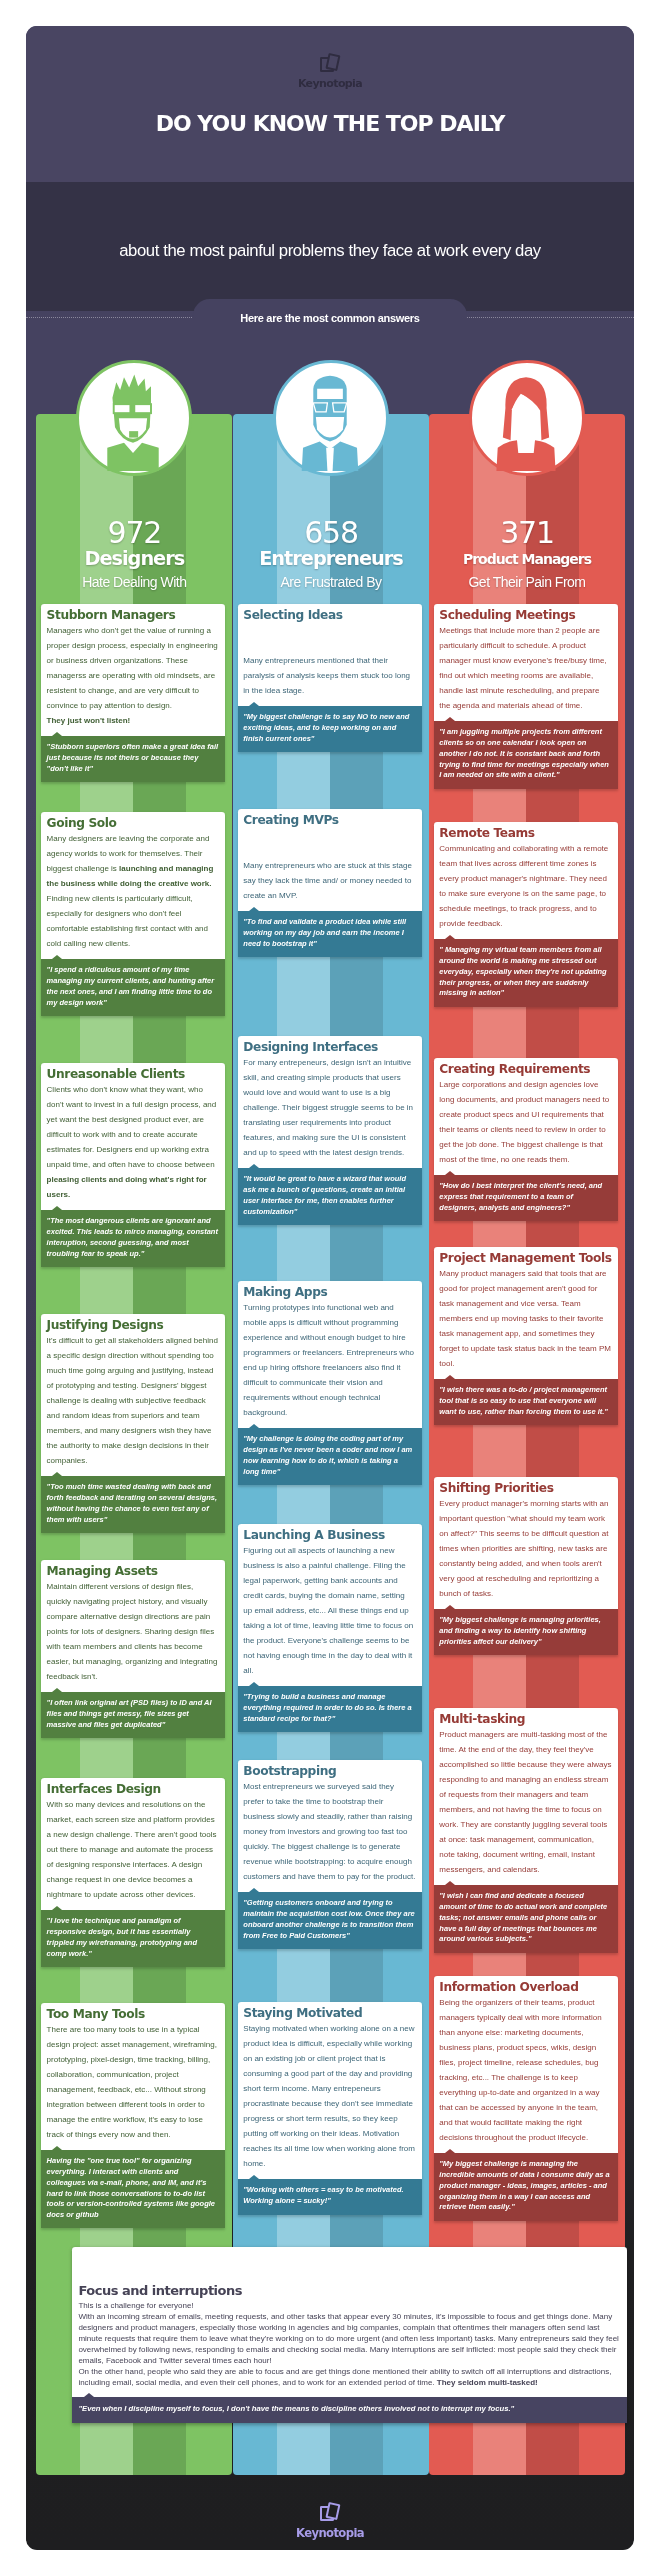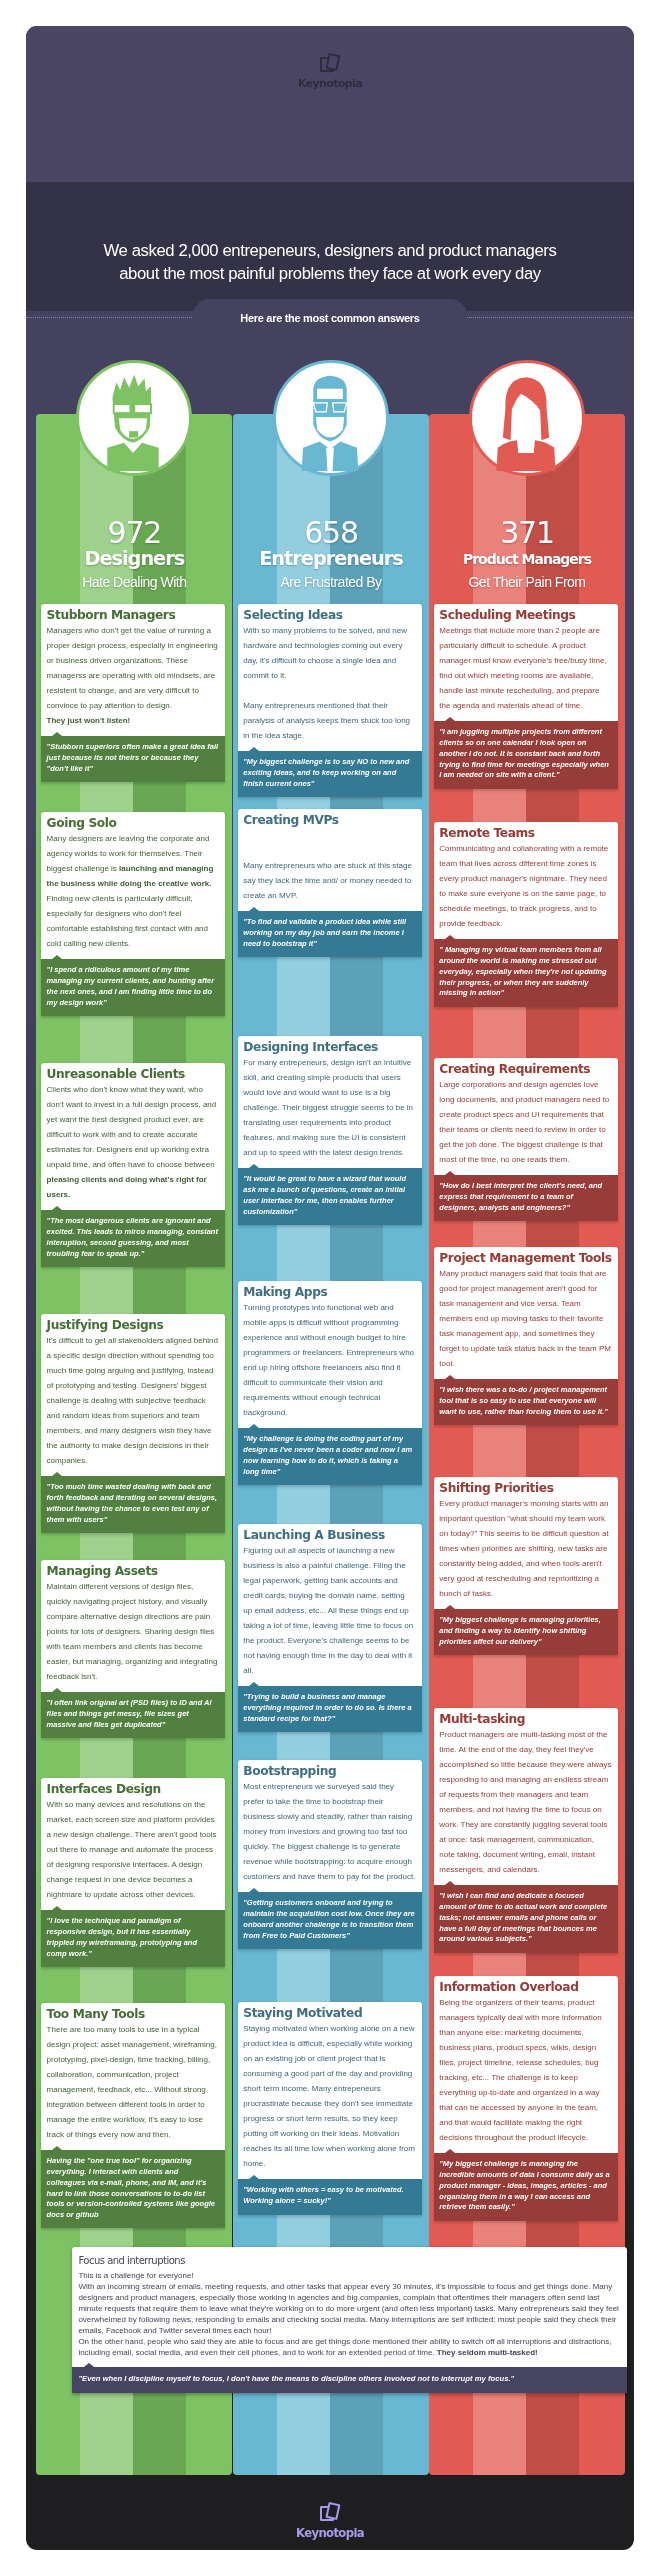--- a/index.html
+++ b/index.html
@@ -58,21 +58,21 @@
   .card p { font-size: 8px; line-height: 15px; }
   .card b { font-weight: bold; }
   .quote { position: relative; padding: 6.4px 5.8px 7.7px 5.8px; font-size: 7.5px; line-height: 10.7px; font-weight: bold; font-style: italic; color: #ffffff; }
   .quote::before { content: ""; position: absolute; left: 11.6px; top: -4.5px; border-left: 5.2px solid transparent; border-right: 5.2px solid transparent; border-bottom: 4.5px solid; border-bottom-color: inherit; }
   .green .card h3 { color: #456e35; } .green .card p { color: #3f5e33; } .green .quote { background: #528040; border-bottom-color: #528040; }
   .blue .card h3 { color: #3f6f82; } .blue .card p { color: #3c6577; } .blue .quote { background: #347a94; border-bottom-color: #347a94; }
   .red .card h3 { color: #963b36; } .red .card p { color: #963b36; } .red .quote { background: #963c39; border-bottom-color: #963c39; }
 
   .focus { position: absolute; left: 46px; top: 2221px; width: 555px; background: #ffffff; border-radius: 3.2px 3.2px 0 0; box-shadow: 0 1.3px 3.9px rgba(0,0,0,0.3); }
   .focus .card-body { padding: 5.2px 6.4px 9px 6.4px; }
-  .focus h3 { font-family: "DejaVu Sans", sans-serif; font-weight: normal; font-size: 10px; line-height: 18px; letter-spacing: -0.5px; color: #464356; }
+  .focus h3 { font-family: "DejaVu Sans", sans-serif; font-weight: bold; font-size: 13px; line-height: 18px; letter-spacing: -0.5px; color: #464356; margin-top: 30px; }
   .focus p { font-size: 8px; line-height: 11px; color: #464356; }
   .focus .quote { background: #474461; border-bottom-color: #474461; font-size: 7.7px; padding: 6.4px 6.4px 9px 6.4px; }
 
   .footer-logo { position: absolute; left: 0; width: 608px; top: 2477px; text-align: center; }
   .footer-logo .logo-glyph .sq1, .footer-logo .logo-glyph .sq2 { border-color: #a79ce8; }
   .footer-logo .logo-glyph .sq2 { background: #1f1f21; }
   .footer-logo .logo-text { color: #a79ce8; font-size: 11.6px; }
 </style>
 </head>
 <body>
@@ -81,27 +81,27 @@
 
   <div class="hero">
     <div class="hero-logo">
       <div class="logo-glyph">
           <div class="sq1"></div>
           <div class="sq2"></div>
         </div>
       <div class="logo-text">Keynotopia</div>
     </div>
     <div class="hero-title">
+      <div>DO YOU KNOW THE TOP DAILY</div>
     </div>
   </div>
   <div class="hero-arrow"></div>
 
   <div class="intro">
     <div class="intro-text">
-      <div>We asked 2,000 entrepeneurs, designers and product managers</div>
       <div>about the most painful problems they face at work every day</div>
     </div>
   </div>
 
   <div class="answers-rule"></div>
   <div class="answers-pill">Here are the most common answers</div>
 
   <div class="col green">
     <div class="stripe s1"></div>
       <div class="stripe s2"></div>
@@ -167,21 +167,21 @@
       <div class="stripe s2"></div>
     <div class="col-head">
       <div class="col-count">658</div>
       <div class="col-role">Entrepreneurs</div>
       <div class="col-verb">Are Frustrated By</div>
     </div>
 
     <div class="card" style="top:190px">
       <div class="card-body">
           <h3>Selecting Ideas</h3>
-        <p><span>With so many problems to be solved, and new hardware and technologies coming out every day, it's difficult to choose a single idea and commit to it.</span><br><br><span>Many entrepreneurs mentioned that their paralysis of analysis keeps them stuck too long in the idea stage.</span></p>
+        <p><br><br><span>Many entrepreneurs mentioned that their paralysis of analysis keeps them stuck too long in the idea stage.</span></p>
         </div>
       <div class="quote">"My biggest challenge is to say NO to new and exciting ideas, and to keep working on and finish current ones"</div>
     </div>
     <div class="card" style="top:395px">
       <div class="card-body">
           <h3>Creating MVPs</h3>
         <p><br><br><span>Many entrepreneurs who are stuck at this stage say they lack the time and/ or money needed to create an MVP.</span></p>
         </div>
       <div class="quote">"To find and validate a product idea while still working on my day job and earn the income I need to bootstrap it"</div>
     </div>
@@ -255,21 +255,21 @@
     <div class="card" style="top:833px">
       <div class="card-body">
           <h3>Project Management Tools</h3>
         <p>Many product managers said that tools that are good for project management aren't good for task management and vice versa. Team members end up moving tasks to their favorite task management app, and sometimes they forget to update task status back in the team PM tool.</p>
         </div>
       <div class="quote">"I wish there was a to-do / project management tool that is so easy to use that everyone will want to use, rather than forcing them to use it."</div>
     </div>
     <div class="card" style="top:1063px">
       <div class="card-body">
           <h3>Shifting Priorities</h3>
-        <p>Every product manager's morning starts with an important question "what should my team work on today?" This seems to be difficult question at times when priorities are shifting, new tasks are constantly being added, and when tools aren't very good at rescheduling and reprioritizing a bunch of tasks.</p>
+        <p>Every product manager's morning starts with an important question "what should my team work on affect?" This seems to be difficult question at times when priorities are shifting, new tasks are constantly being added, and when tools aren't very good at rescheduling and reprioritizing a bunch of tasks.</p>
         </div>
       <div class="quote">"My biggest challenge is managing priorities, and finding a way to identify how shifting priorities affect our delivery"</div>
     </div>
     <div class="card" style="top:1294px">
       <div class="card-body">
           <h3>Multi-tasking</h3>
         <p>Product managers are multi-tasking most of the time. At the end of the day, they feel they've accomplished so little because they were always responding to and managing an endless stream of requests from their managers and team members, and not having the time to focus on work. They are constantly juggling several tools at once: task management, communication, note taking, document writing, email, instant messengers, and calendars.</p>
         </div>
       <div class="quote">"I wish I can find and dedicate a focused amount of time to do actual work and complete tasks; not answer emails and phone calls or have a full day of meetings that bounces me around various subjects."</div>
     </div>

